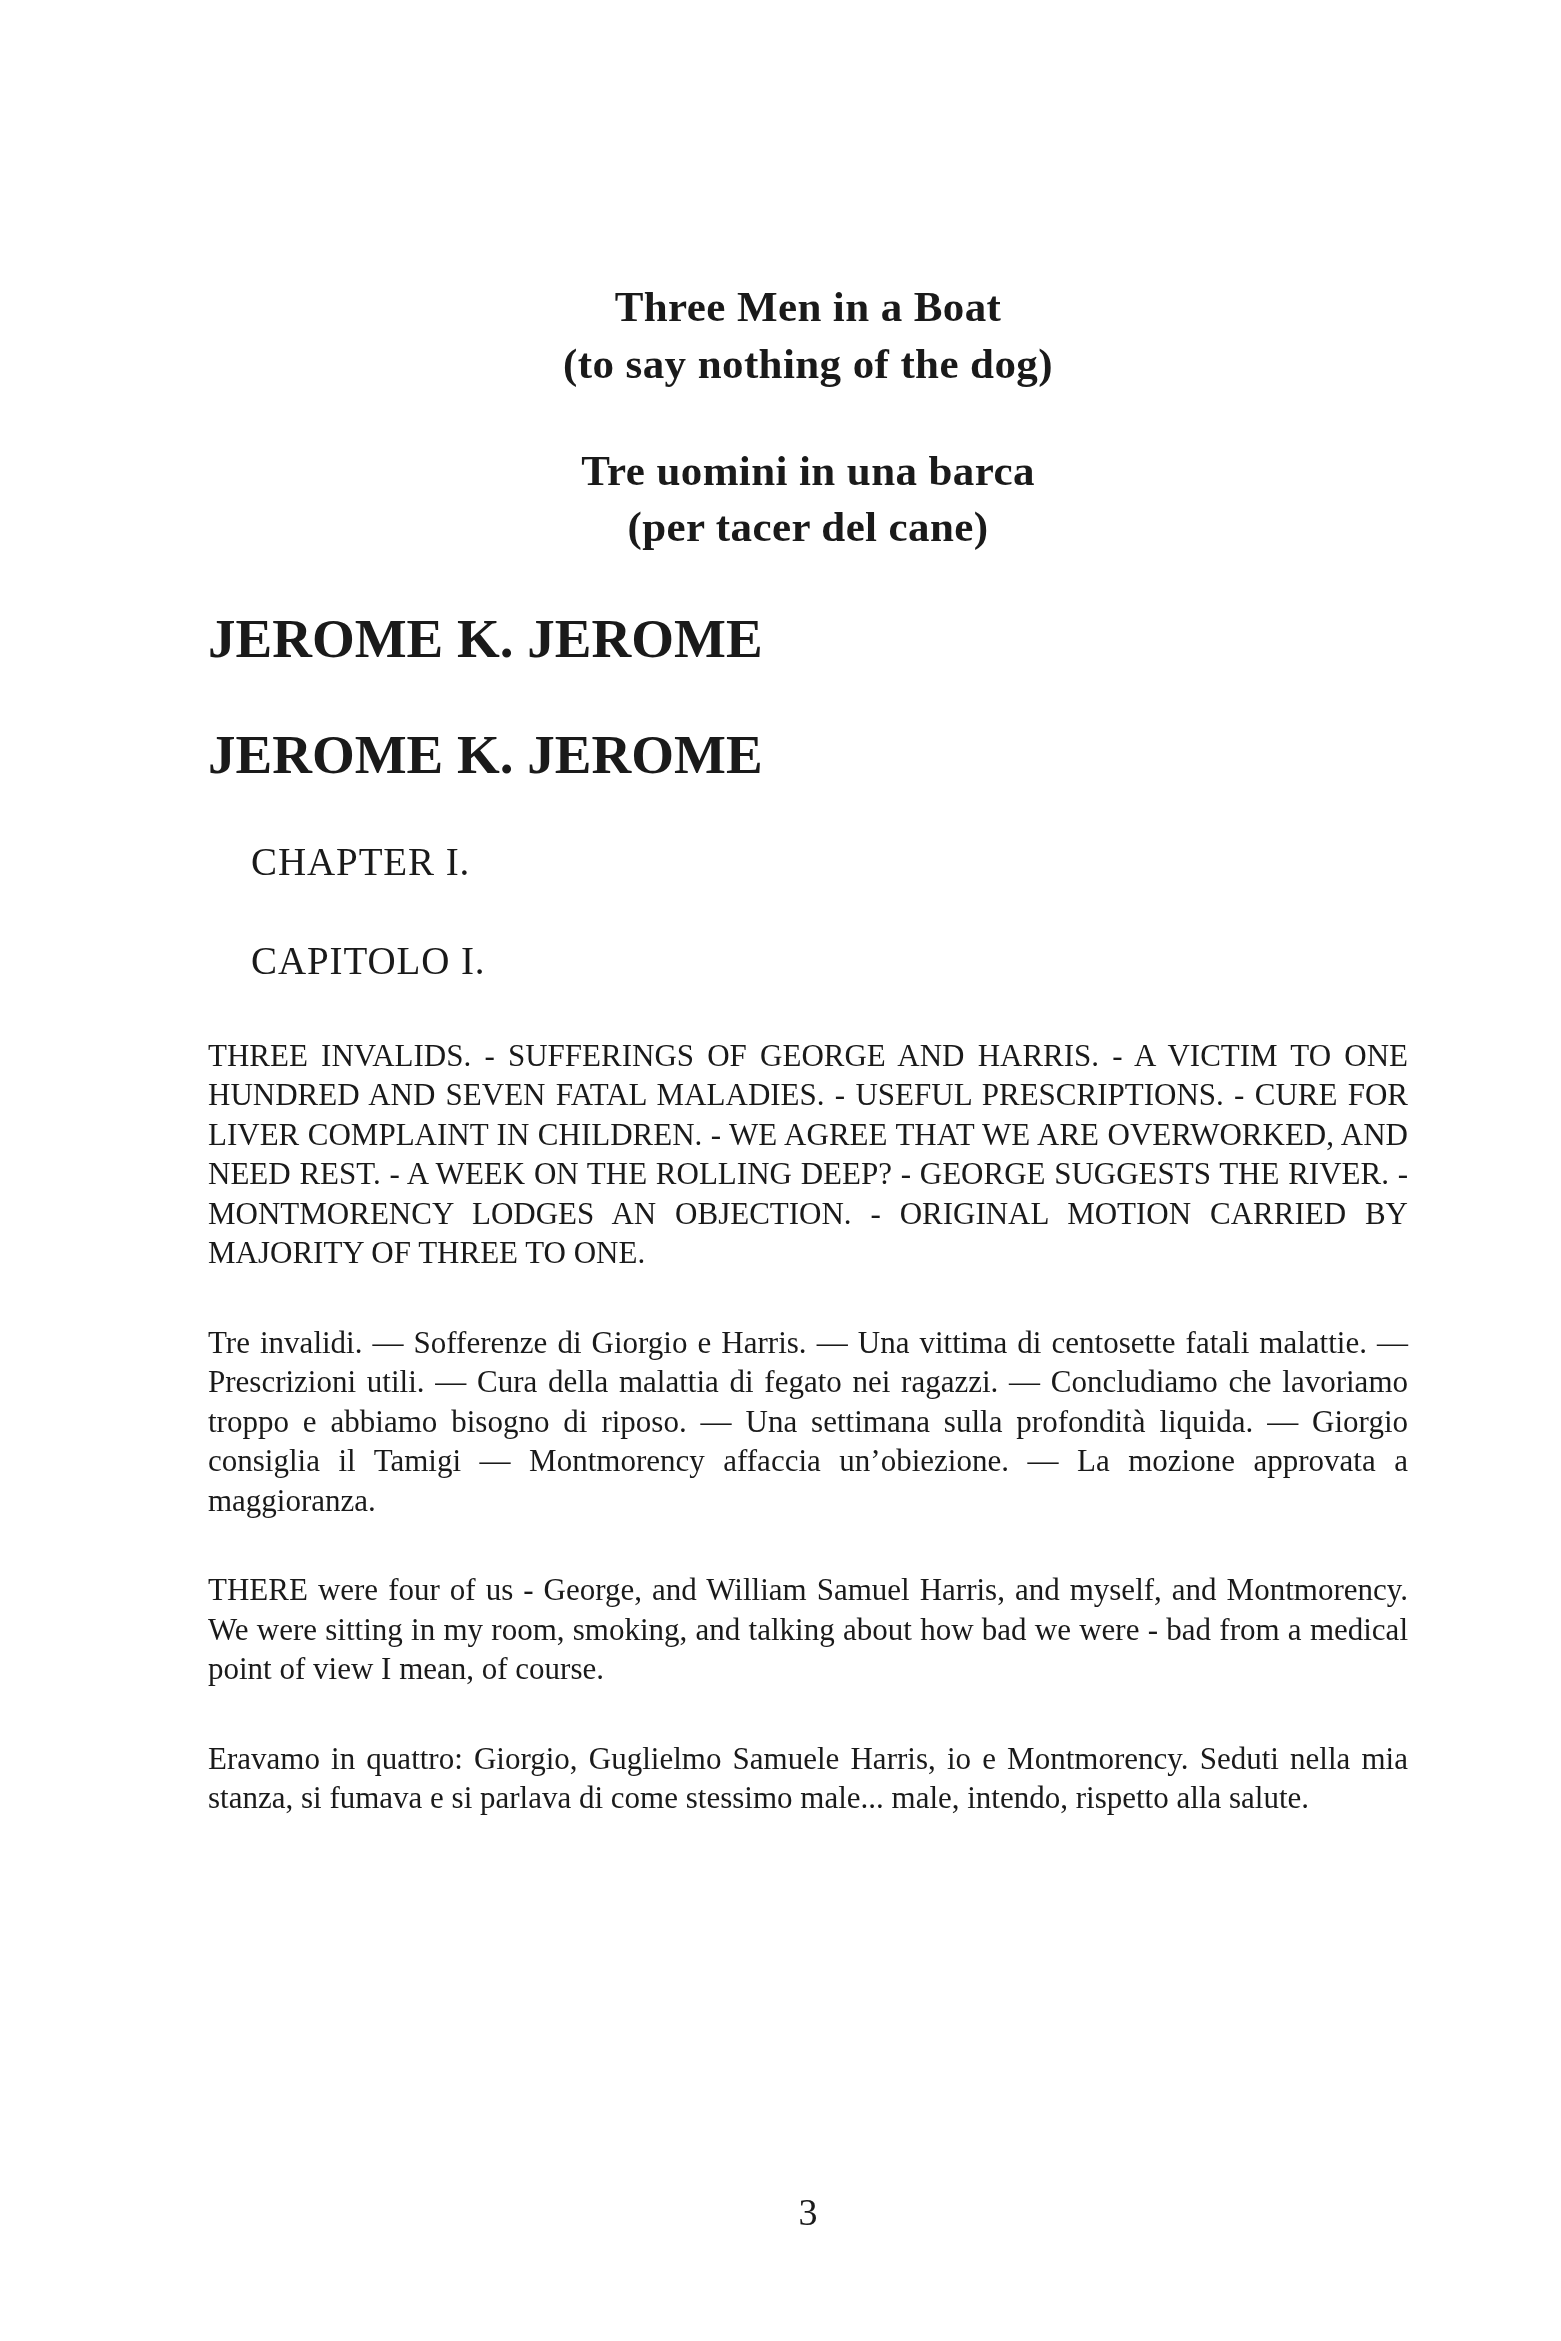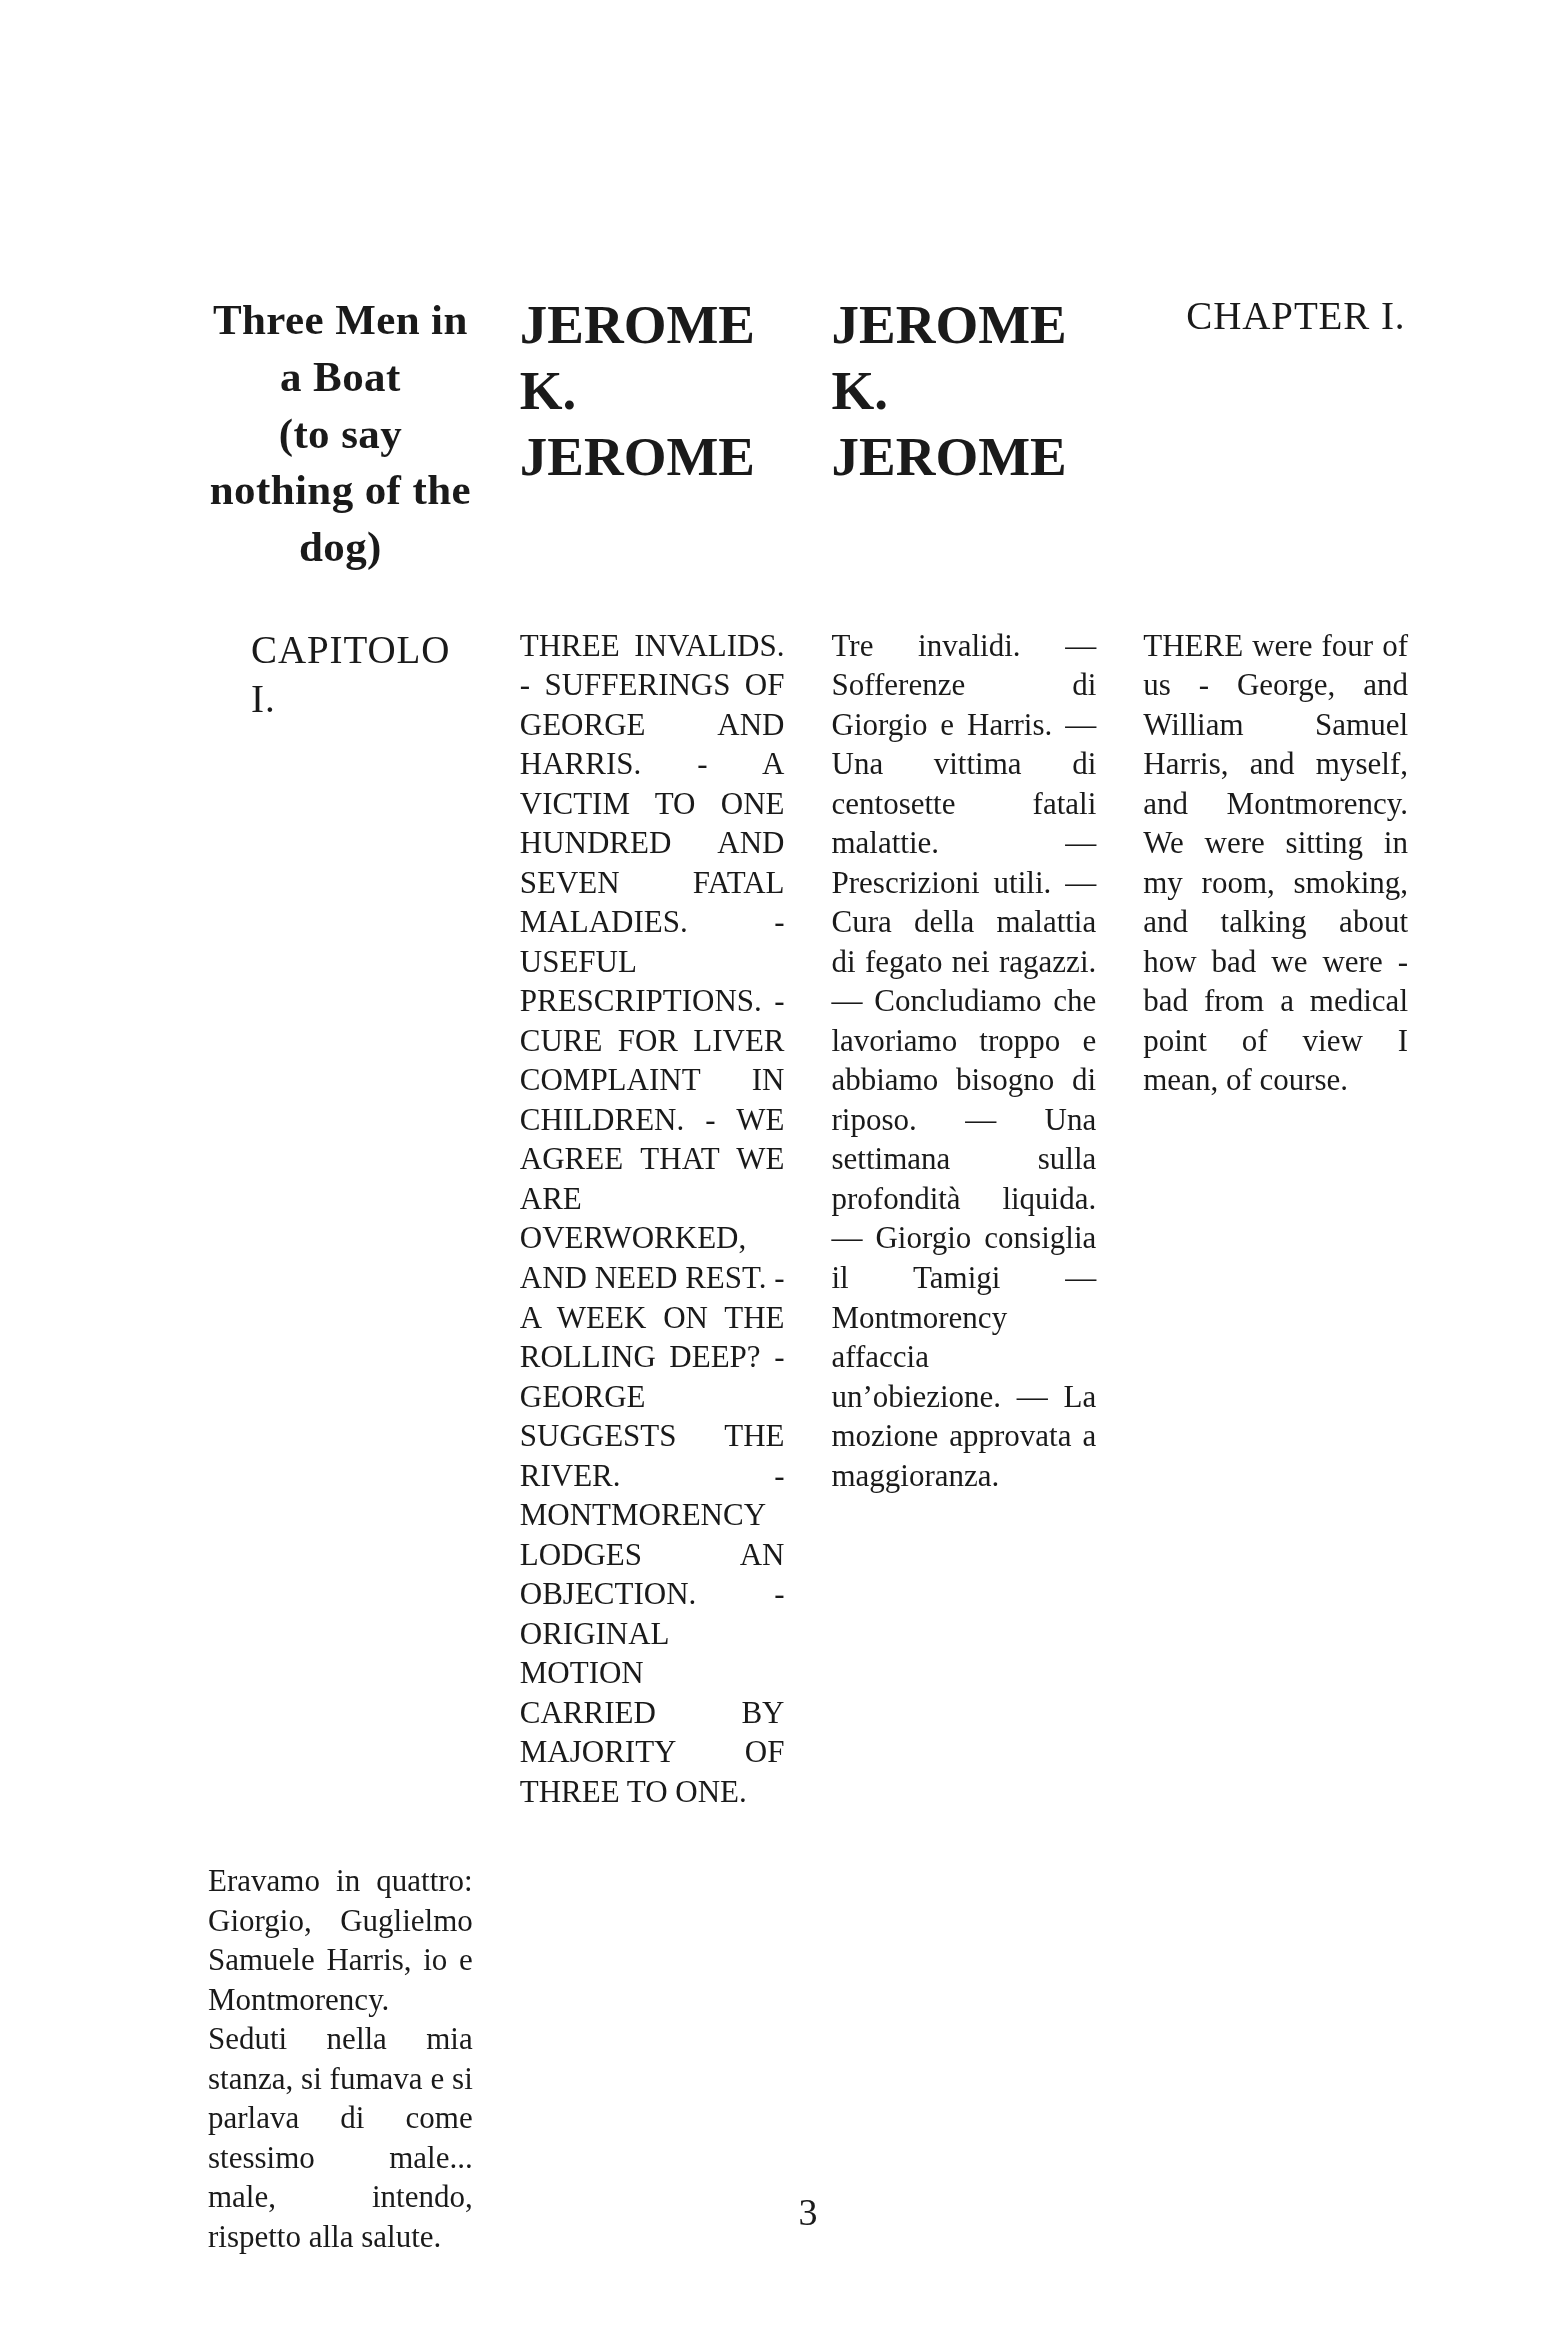--- a/index.html
+++ b/index.html
@@ -10,25 +10,25 @@
     width: 1561px;
     height: 2342px;
     background: #ffffff;
     font-family: "Liberation Serif", serif;
     color: #1a1a1a;
     overflow: hidden;
   }
 
   .content {
     position: absolute;
-    top: 292px;
+    top: 279px;
     left: 208px;
     width: 1200px;
     display: grid;
-    grid-template-columns: 1fr 1fr 1fr 1fr;
+    grid-template-columns: 1fr;
     column-gap: 47px;
     row-gap: 50px;
     align-items: start;
   }
 
   .title {
     text-align: center;
     font-weight: 700;
     font-size: 43px;
     line-height: 1.32;
@@ -67,20 +67,24 @@
 </head>
 <body>
 
 <div class="page">
   <div class="content">
 
     <div class="title">
       <div>Three Men in a Boat</div>
       <div>(to say nothing of the dog)</div>
     </div>
+    <div class="title">
+      <div>Tre uomini in una barca</div>
+      <div>(per tacer del cane)</div>
+    </div>
 
     <div class="author">JEROME K. JEROME</div>
     <div class="author">JEROME K. JEROME</div>
 
     <div class="chapter">CHAPTER I.</div>
     <div class="chapter">CAPITOLO I.</div>
 
     <p class="body">THREE INVALIDS. - SUFFERINGS OF GEORGE AND HARRIS. - A VICTIM TO ONE HUNDRED AND SEVEN FATAL MALADIES. - USEFUL PRESCRIPTIONS. - CURE FOR LIVER COMPLAINT IN CHILDREN. - WE AGREE THAT WE ARE OVERWORKED, AND NEED REST. - A WEEK ON THE ROLLING DEEP? - GEORGE SUGGESTS THE RIVER. - MONTMORENCY LODGES AN OBJECTION. - ORIGINAL MOTION CARRIED BY MAJORITY OF THREE TO ONE.</p>
     <p class="body">Tre invalidi. — Sofferenze di Giorgio e Harris. — Una vittima di centosette fatali malattie. — Prescrizioni utili. — Cura della malattia di fegato nei ragazzi. — Concludiamo che lavoriamo troppo e abbiamo bisogno di riposo. — Una settimana sulla profondità liquida. — Giorgio consiglia il Tamigi — Montmorency affaccia un’obiezione. — La mozione approvata a maggioranza.</p>
 

